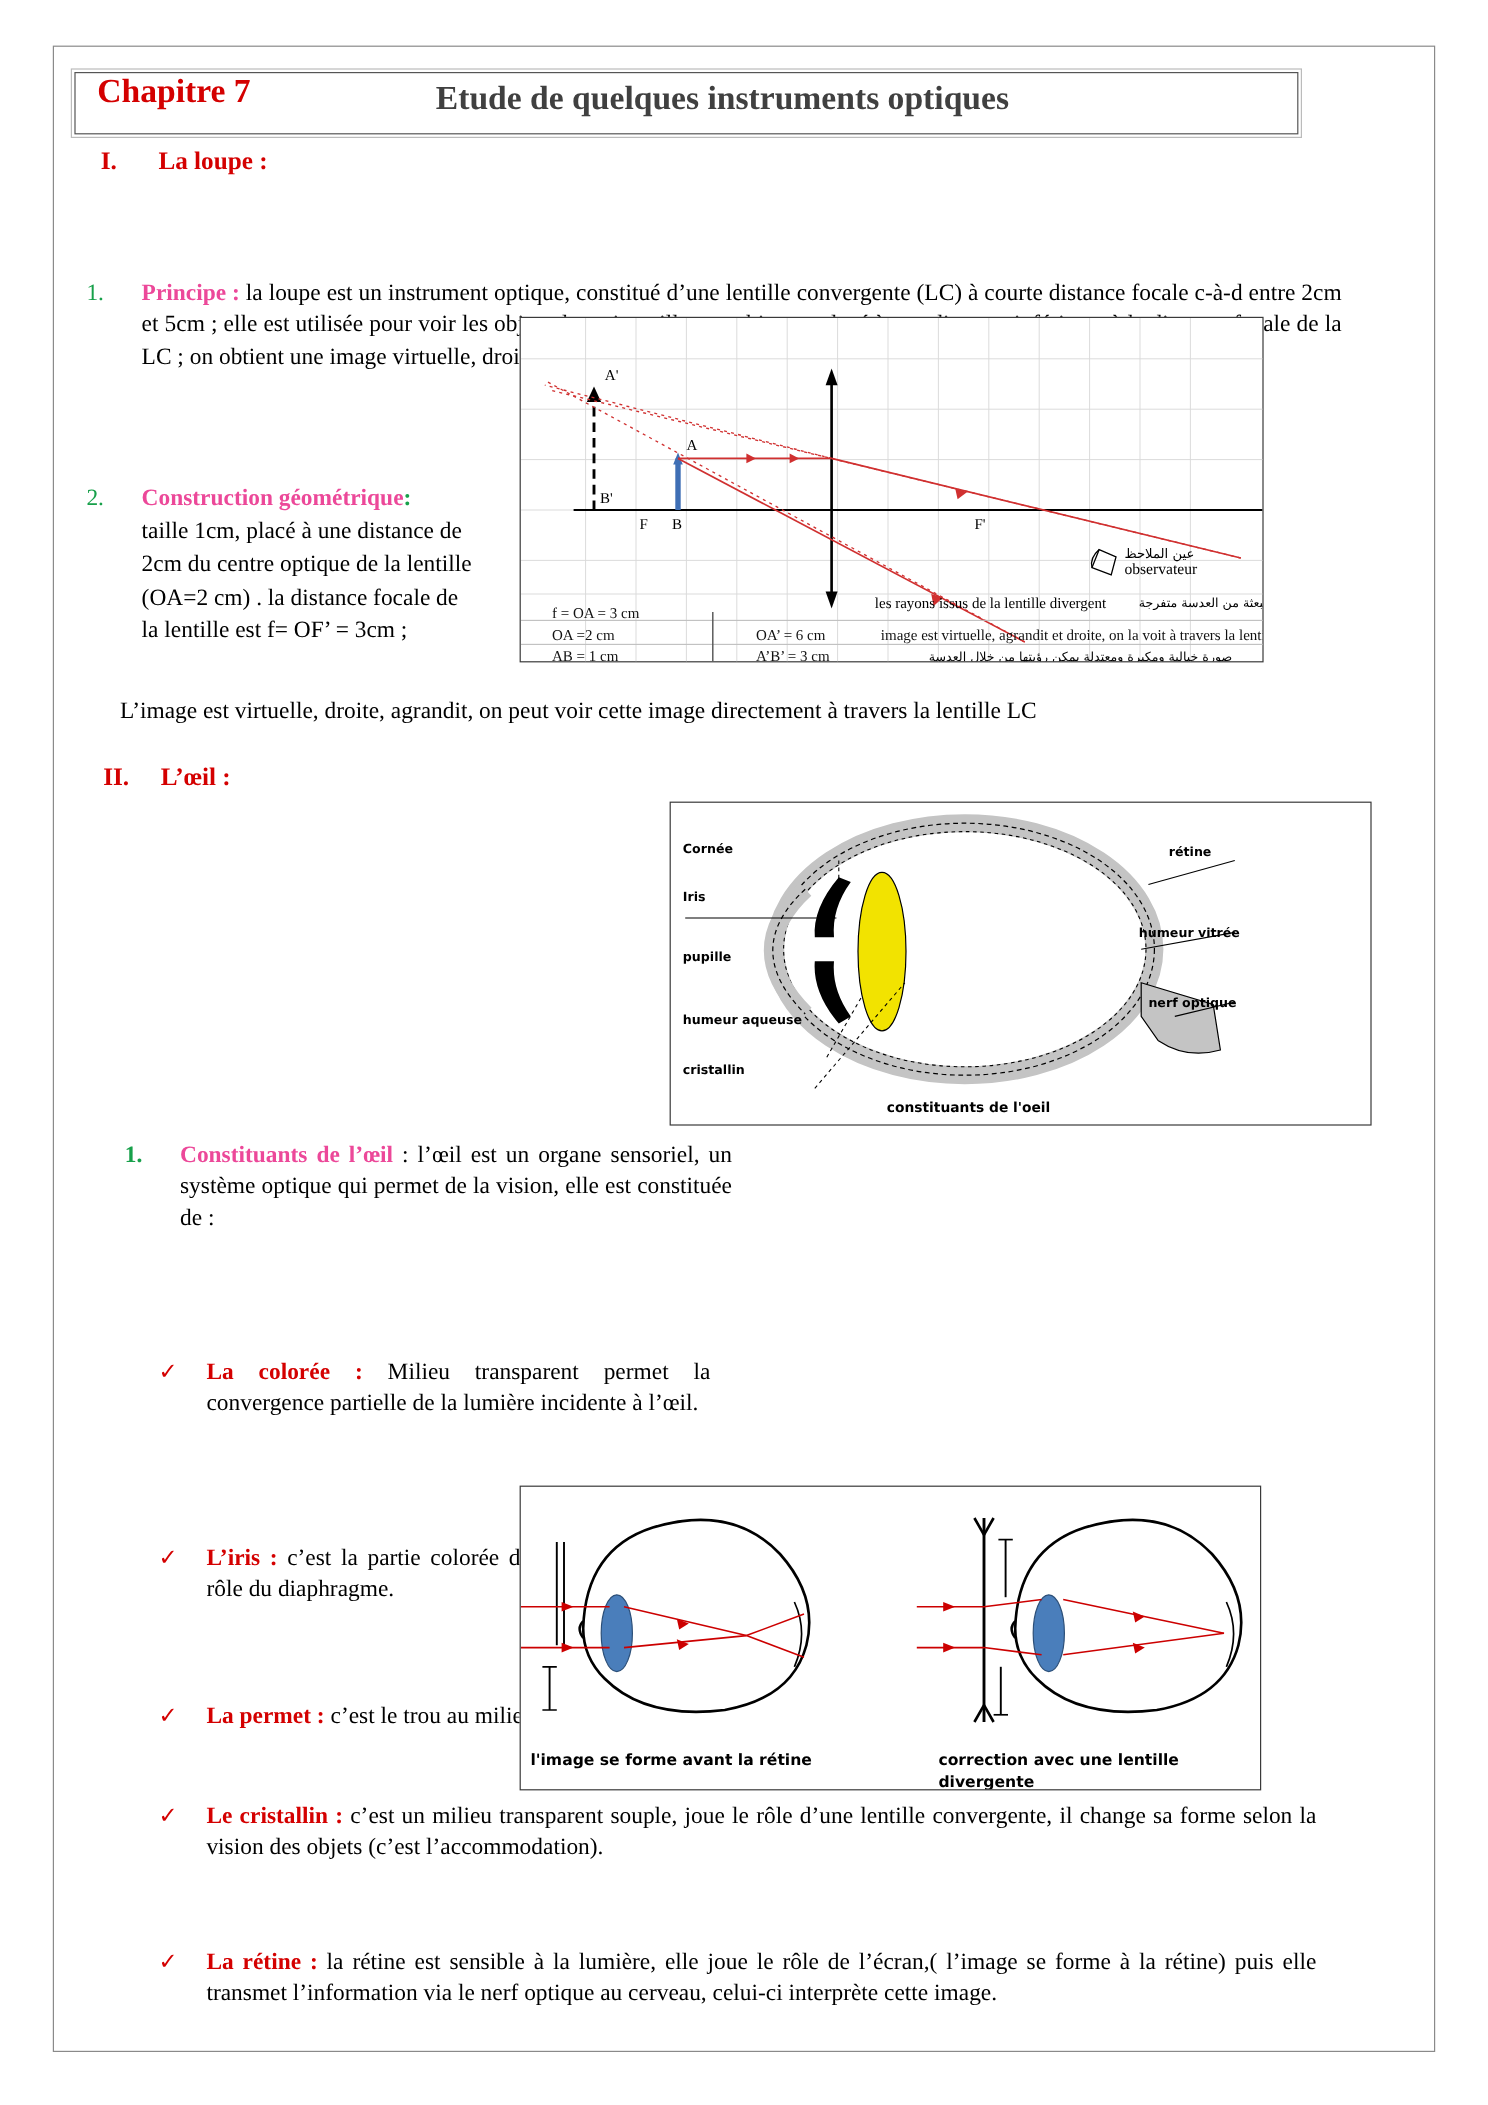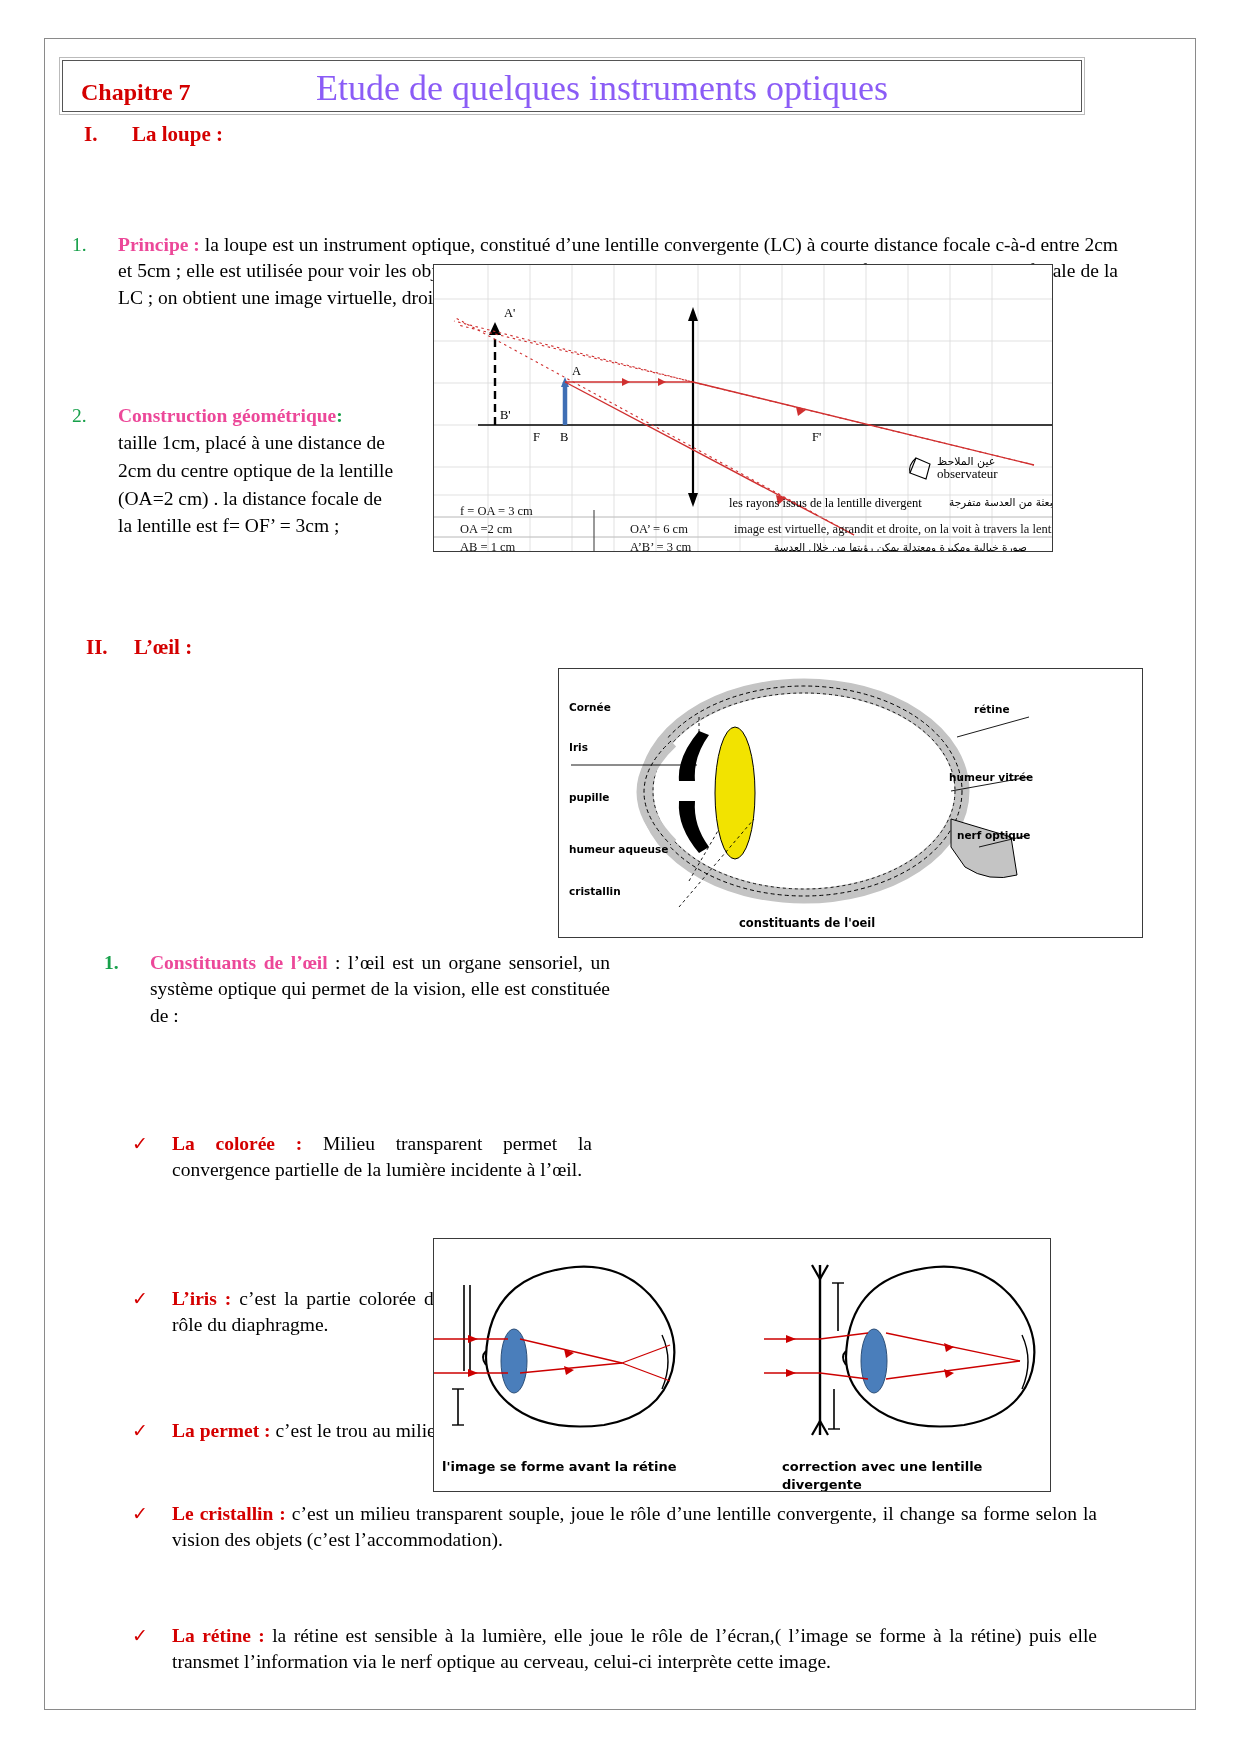--- a/index.html
+++ b/index.html
@@ -41,35 +41,35 @@
     height: 52px;
     border: 1px solid #555;
     outline: 1px solid #bbb;
     outline-offset: 2px;
     box-sizing: border-box;
     background: #ffffff;
   }
   .chapitre {
     position: absolute;
     left: 18px;
-    top: 18px;
-    font-size: 24px;
+    top: 0;
+    font-size: 28px;
     font-weight: bold;
     color: #d40000;
     font-family: "Liberation Serif", serif;
   }
   .doc-title {
     position: absolute;
     left: 0;
     right: 0;
     top: 6px;
     text-align: center;
-    font-size: 36px;
-    font-weight: normal;
-    color: #8b5cf6;
+    font-size: 28px;
+    font-weight: bold;
+    color: #404040;
     letter-spacing: 0px;
     padding-left: 60px;
   }
 
   
   .roman-head {
     font-size: 21px;
     font-weight: bold;
     color: #d40000;
   }
@@ -266,20 +266,21 @@
         <text x="26" y="268">OA =2 cm</text>
         <text x="26" y="286">AB = 1 cm</text>
         <text x="196" y="268">OA’ = 6 cm</text>
         <text x="196" y="286">A’B’ = 3 cm</text>
         <text x="300" y="268">image est virtuelle, agrandit et droite, on la voit à travers la lentille</text>
       </g>
       <text x="340" y="286" font-family="DejaVu Sans, sans-serif" font-size="10.5">صورة خيالية ومكبرة ومعتدلة يمكن رؤيتها من خلال العدسة</text>
     </svg>
   </div>
 
+  <div class="block body-txt" style="left:38px; top:520px; width:960px;">L’image est virtuelle, droite, agrandit, on peut voir cette image directement à travers la lentille LC</div>
 
   <div class="block" style="left:24px; top:575px;font-family:Liberation Serif, serif;">
     <span class="roman-head sec-num">II.</span><span class="roman-head">L’œil :</span>
   </div>
 
   <div class="block num-item body-txt" style="left:42px; top:622px; width:460px;">
     <span class="marker green-num" style="font-weight:bold;">1.</span>
     <span class="green-b">Constituants de l’œil</span><span> : l’œil est un organe sensoriel, un système optique qui permet de la vision, elle est constituée de :</span>
   </div>
 

